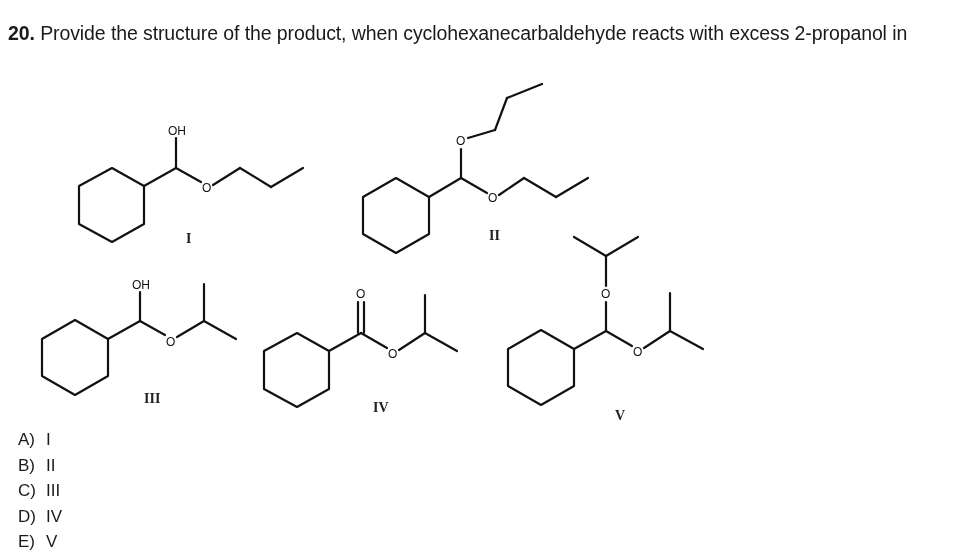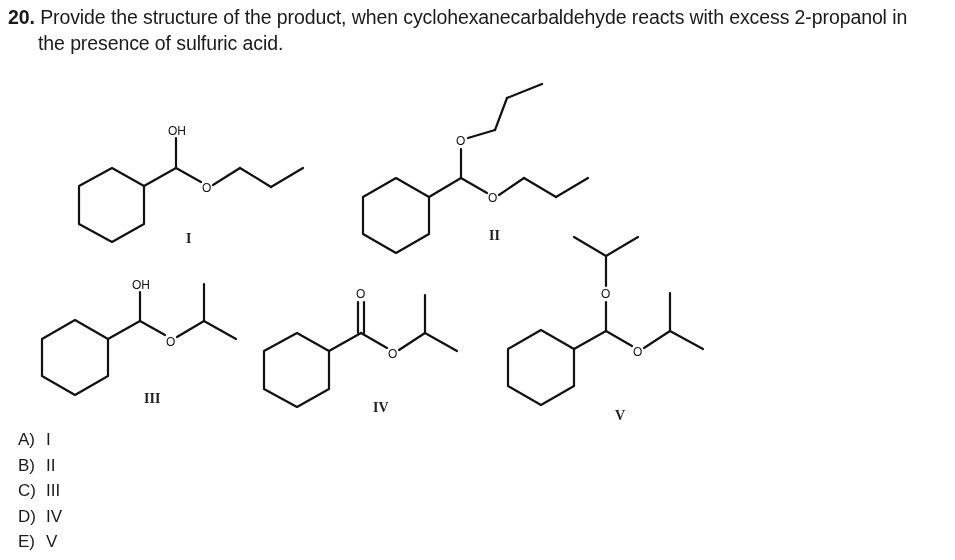--- a/index.html
+++ b/index.html
@@ -1,35 +1,34 @@
 <!DOCTYPE html>
 <html><head>
 <meta charset="utf-8">
 <style>
   html, body { margin: 0; padding: 0; background: #ffffff; }
   body { width: 955px; height: 560px; position: relative; overflow: hidden;
          font-family: "Liberation Sans", sans-serif; color: #1a1a1a; }
-  .q { position: absolute; left: 8px; top: 4px; font-size: 19.5px; line-height: 26px; letter-spacing: -0.1px; }
+  .q { position: absolute; left: 8px; top: 20px; font-size: 19.5px; line-height: 26px; letter-spacing: -0.1px; }
   .q .num { font-weight: bold; }
   .q .line2 { display: block; padding-left: 30px; }
   svg.mol { position: absolute; left: 0; top: 0; }
   .bond { stroke: #111; stroke-width: 2.2; fill: none; stroke-linecap: round; stroke-linejoin: round; }
   .atom { font-family: "Liberation Sans", sans-serif; font-size: 12px; fill: #111; }
   .roman { font-family: "Liberation Serif", serif; font-weight: bold; font-size: 14px; fill: #222; }
   .choices { position: absolute; left: 18px; top: 427px; font-size: 17px; line-height: 25.5px; }
   .choice { display: flex; }
   .choice .lt { width: 28px; }
 </style>
 </head>
 <body>
 
 <div class="q">
   <span class="num">20.</span>
   <span>Provide the structure of the product, when cyclohexanecarbaldehyde reacts with excess 2-propanol in</span>
-  <span class="line2">the presence of sulfuric acid.</span>
 </div>
 
 <svg class="mol" width="955" height="560" viewBox="0 0 955 560">
 
   <g>
     <polygon class="bond" points="112,168 144,186 144,224 112,242 79,224 79,186"></polygon>
     <line class="bond" x1="144" y1="186" x2="176" y2="168"></line>
     <line class="bond" x1="176" y1="168" x2="176" y2="138"></line>
     <line class="bond" x1="176" y1="168" x2="201" y2="182"></line>
     <line class="bond" x1="213" y1="185" x2="240" y2="168"></line>

